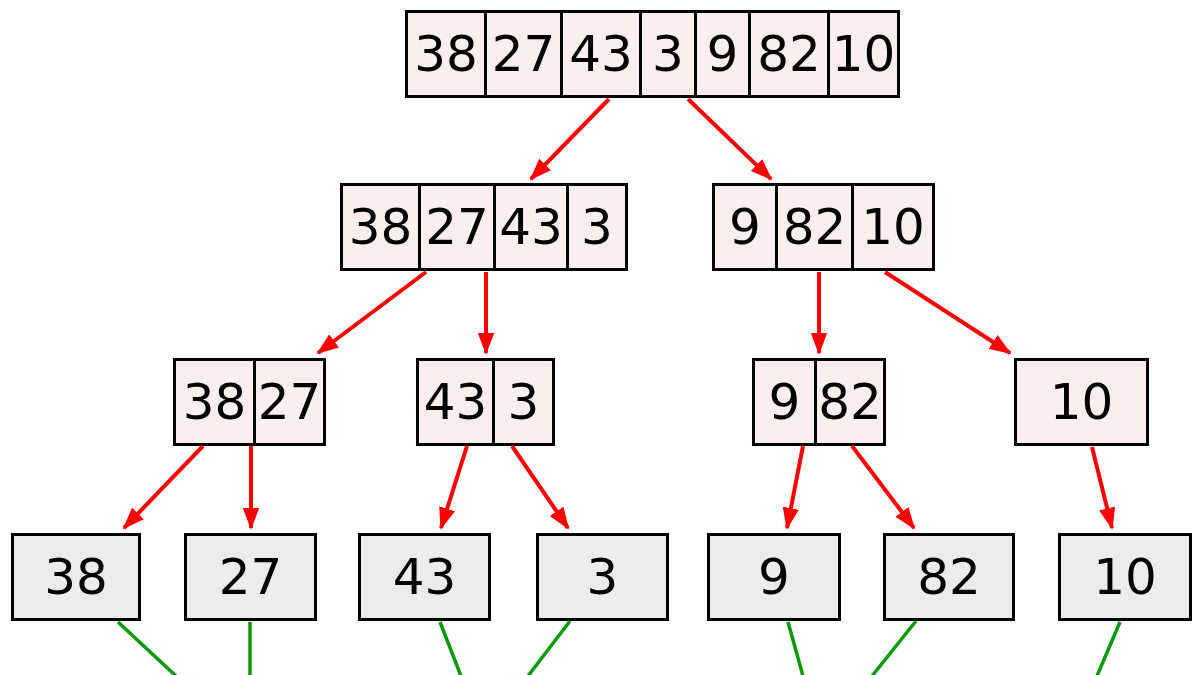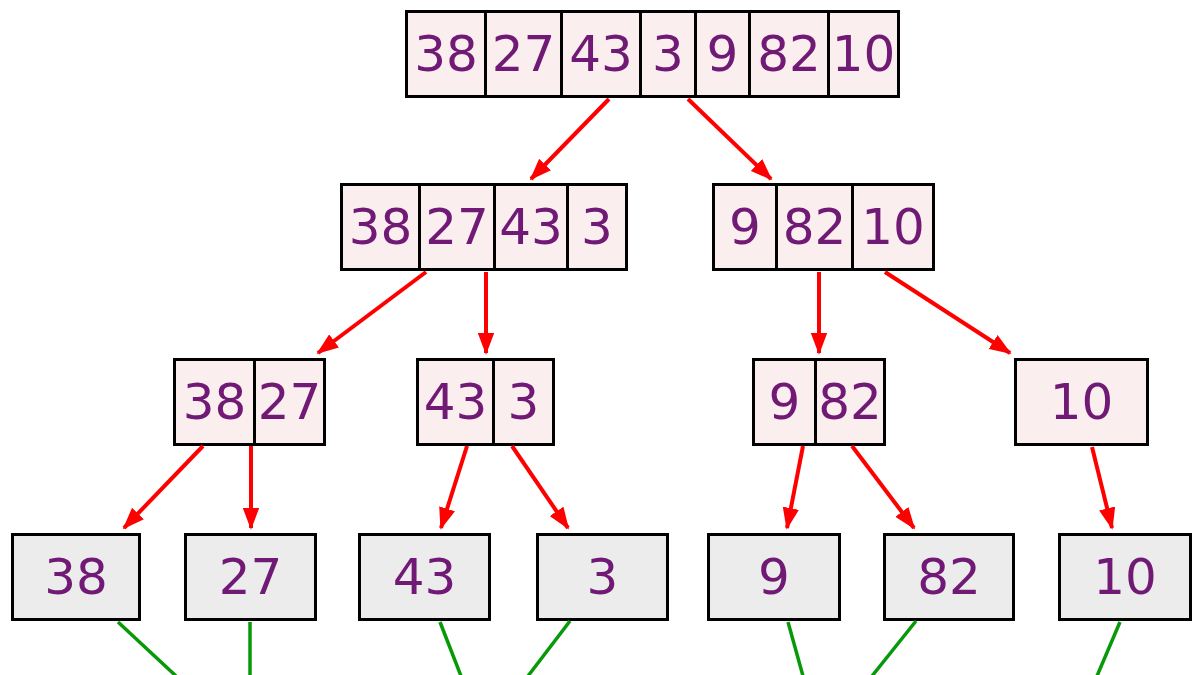--- a/index.html
+++ b/index.html
@@ -9,21 +9,21 @@
     overflow:hidden;
     background:#ffffff;
     font-family:"DejaVu Sans", sans-serif;
   }
   .node{
     position:absolute;
     display:flex;
     align-items:stretch;
     border:3px solid #000;
     box-sizing:border-box;
-    color:#701a75;
+    color:#000000;
   }
   .cell{
     display:flex;
     align-items:center;
     justify-content:center;
     font-size:50px;
     line-height:1;
     box-sizing:border-box;
   }
   .cell + .cell{border-left:3px solid #000;}

